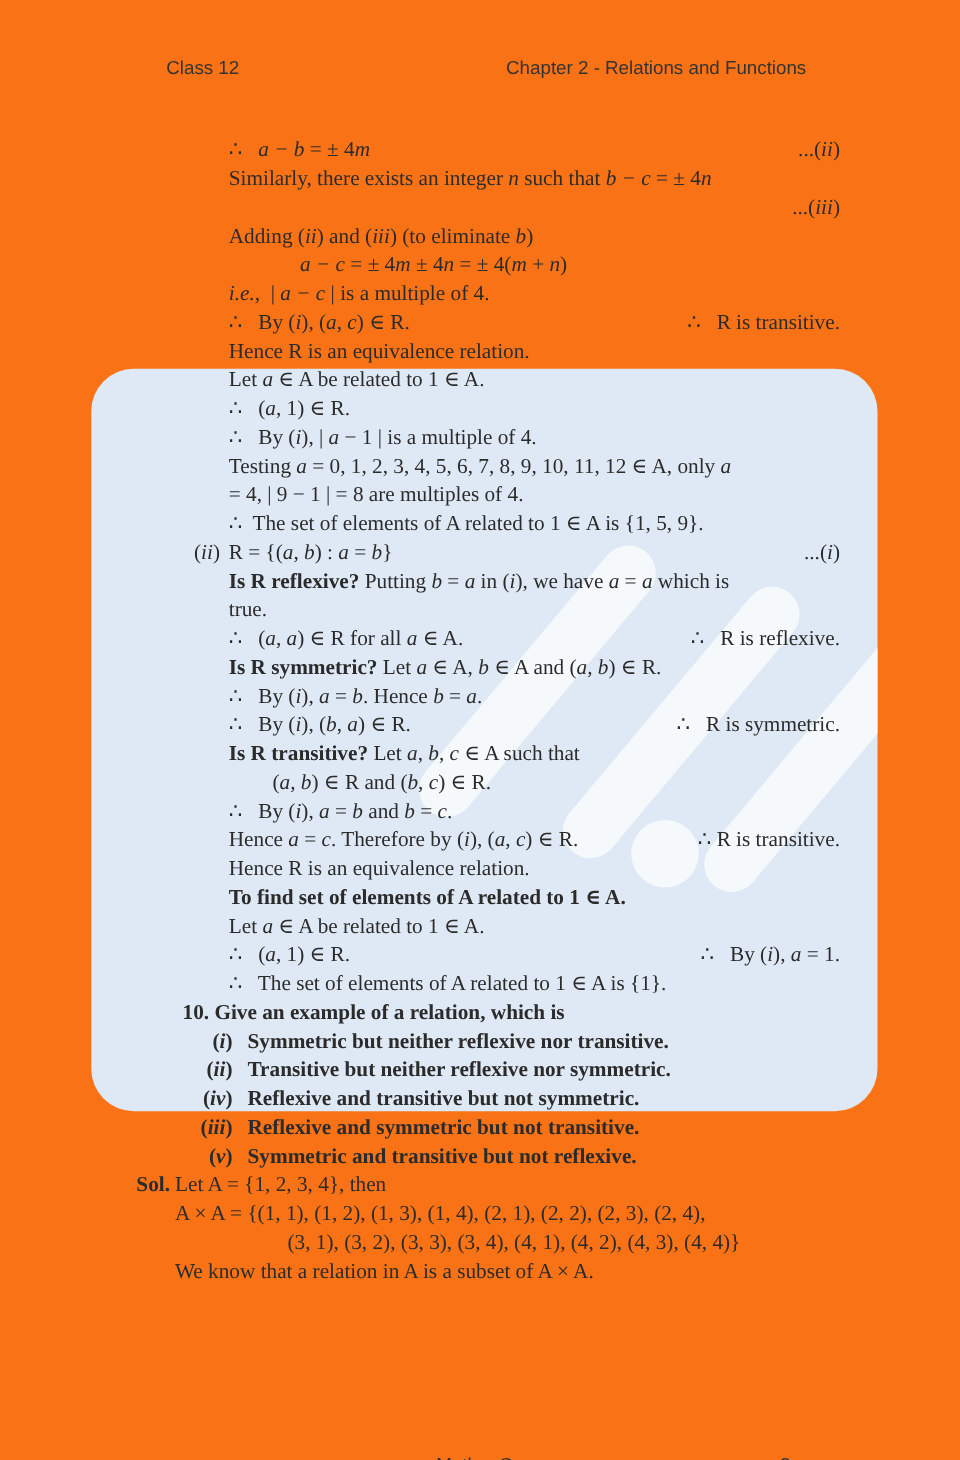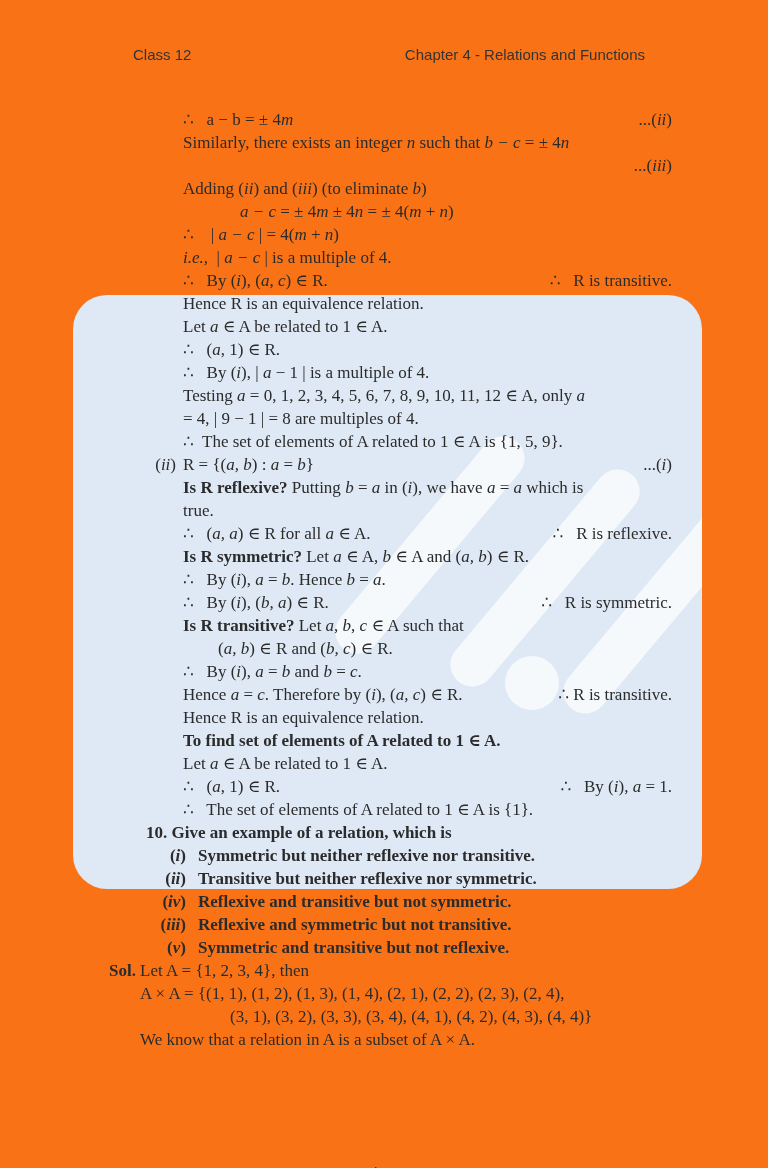--- a/index.html
+++ b/index.html
@@ -55,37 +55,36 @@
   .i-sol  .lab{width:140px;padding-right:4px;}
   .i-axa2 .lab{width:230px;}
 </style>
 </head>
 <body>
 
 <div id="page" style="background: #f97316;">
 
   <div id="header" class="hf">
     <span class="h-left">Class 12</span>
-    <span class="h-right">Chapter 4 - Relations and Functions</span>
+    <span class="h-right">Chapter 2 - Relations and Functions</span>
   </div>
 
   <div id="panel" style="background: rgb(223, 233, 245);">
       <div class="wm-bar" style="left: 335px; top: 115px; background: rgba(255, 255, 255, 0.72); transform: rotate(40deg);"></div>
       <div class="wm-bar" style="left: 450px; top: 148px; background: rgba(255, 255, 255, 0.72); transform: rotate(40deg);"></div>
       <div class="wm-bar" style="left: 563px; top: 175px; background: rgba(255, 255, 255, 0.72); transform: rotate(40deg);"></div>
       <div class="wm-dot" style="left: 432px; top: 361px; background: rgba(255, 255, 255, 0.72);"></div>
     </div>
 
   <div id="content">
-      <div class="line i-body"><span class="lab"></span><span class="main"><span>∴   </span><span style="">a − b</span><span> = ± 4</span><span style="font-style: italic;">m</span></span><span class="right"><span>...(</span><span style="font-style: italic;">ii</span><span>)</span></span></div>
+      <div class="line i-body"><span class="lab"></span><span class="main"><span>∴   </span><span style="font-style: italic;">a − b</span><span> = ± 4</span><span style="font-style: italic;">m</span></span><span class="right"><span>...(</span><span style="font-style: italic;">ii</span><span>)</span></span></div>
       <div class="line i-body"><span class="lab"></span><span class="main"><span>Similarly, there exists an integer </span><span style="font-style: italic;">n</span><span> such that </span><span style="font-style: italic;">b − c</span><span> = ± 4</span><span style="font-style: italic;">n</span></span></div>
       <div class="line i-body"><span class="lab"></span><span class="main"></span><span class="right"><span>...(</span><span style="font-style: italic;">iii</span><span>)</span></span></div>
       <div class="line i-body"><span class="lab"></span><span class="main"><span>Adding (</span><span style="font-style: italic;">ii</span><span>) and (</span><span style="font-style: italic;">iii</span><span>) (to eliminate </span><span style="font-style: italic;">b</span><span>)</span></span></div>
       <div class="line i-eq"><span class="lab"></span><span class="main"><span style="font-style: italic;">a − c</span><span> = ± 4</span><span style="font-style: italic;">m</span><span> ± 4</span><span style="font-style: italic;">n</span><span> = ± 4(</span><span style="font-style: italic;">m</span><span> + </span><span style="font-style: italic;">n</span><span>)</span></span></div>
-      <div class="line i-body"><span class="lab"></span><span class="main"><span>∴    | </span><span style="font-style: italic;">a − c</span><span> | = 4(</span><span style="font-style: italic;">m</span><span> + </span><span style="font-style: italic;">n</span><span>)</span></span></div>
       <div class="line i-body"><span class="lab"></span><span class="main"><span style="font-style: italic;">i.e.,</span><span>  | </span><span style="font-style: italic;">a − c</span><span> | is a multiple of 4.</span></span></div>
       <div class="line i-body"><span class="lab"></span><span class="main"><span>∴   By (</span><span style="font-style: italic;">i</span><span>), (</span><span style="font-style: italic;">a, c</span><span>) ∈ R.</span></span><span class="right"><span>∴   R is transitive.</span></span></div>
       <div class="line i-body"><span class="lab"></span><span class="main"><span>Hence R is an equivalence relation.</span></span></div>
       <div class="line i-body"><span class="lab"></span><span class="main"><span>Let </span><span style="font-style: italic;">a</span><span> ∈ A be related to 1 ∈ A.</span></span></div>
       <div class="line i-body"><span class="lab"></span><span class="main"><span>∴   (</span><span style="font-style: italic;">a</span><span>, 1) ∈ R.</span></span></div>
       <div class="line i-body"><span class="lab"></span><span class="main"><span>∴   By (</span><span style="font-style: italic;">i</span><span>), | </span><span style="font-style: italic;">a</span><span> − 1 | is a multiple of 4.</span></span></div>
       <div class="line i-body"><span class="lab"></span><span class="main"><span>Testing </span><span style="font-style: italic;">a</span><span> = 0, 1, 2, 3, 4, 5, 6, 7, 8, 9, 10, 11, 12 ∈ A, only </span><span style="font-style: italic;">a</span></span></div>
       <div class="line i-body"><span class="lab"></span><span class="main"><span>= 4, | 9 − 1 | = 8 are multiples of 4.</span></span></div>
       <div class="line i-body"><span class="lab"></span><span class="main"><span>∴  The set of elements of A related to 1 ∈ A is {1, 5, 9}.</span></span></div>
       <div class="line i-body"><span class="lab"><span>(</span><span style="font-style: italic;">ii</span><span>)</span></span><span class="main"><span>R = {(</span><span style="font-style: italic;">a, b</span><span>) : </span><span style="font-style: italic;">a</span><span> = </span><span style="font-style: italic;">b</span><span>}</span></span><span class="right"><span>...(</span><span style="font-style: italic;">i</span><span>)</span></span></div>

